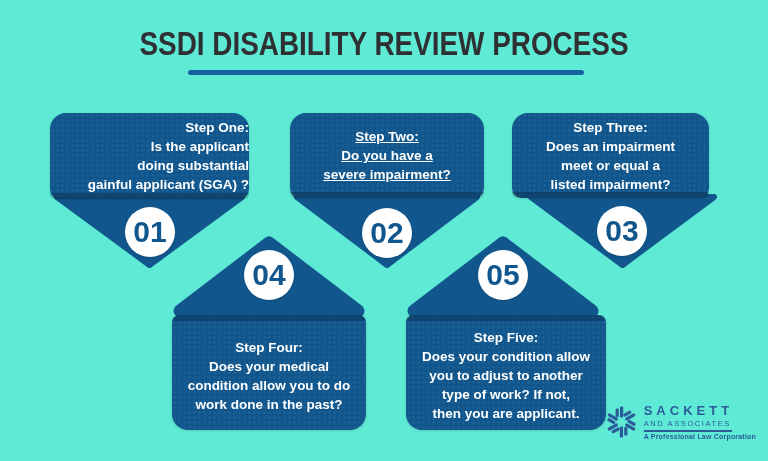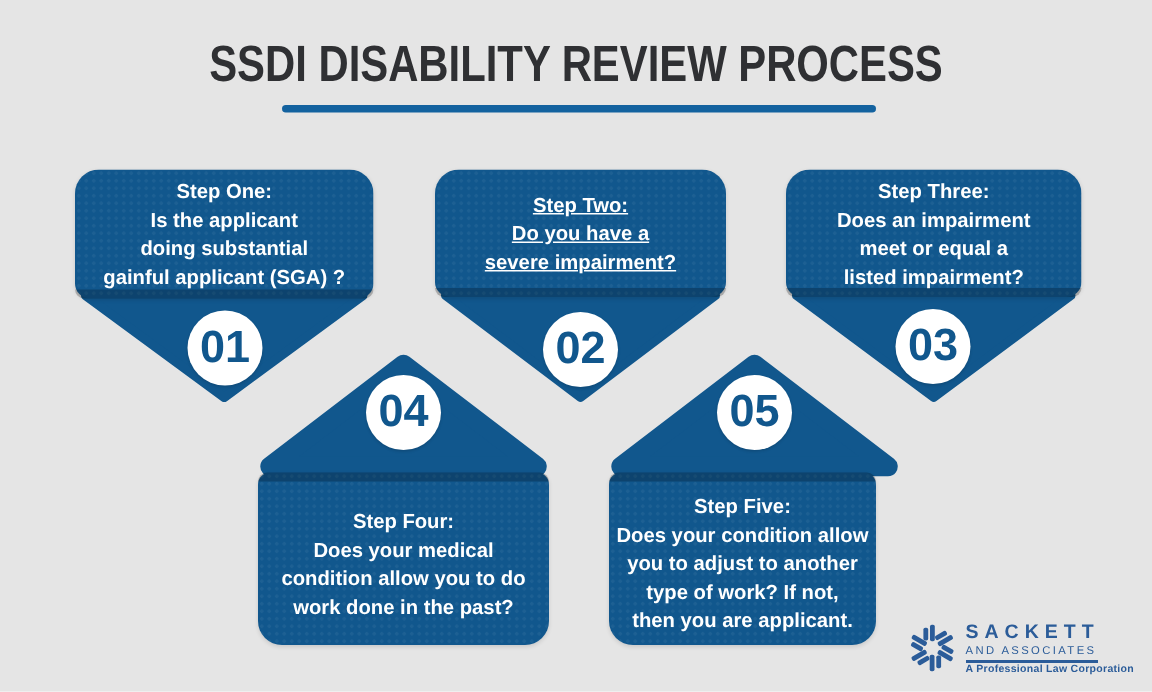--- a/index.html
+++ b/index.html
@@ -1,18 +1,18 @@
 <!DOCTYPE html>
 <html><head>
 <meta charset="utf-8">
 <style>
   html,body{margin:0;padding:0;}
   .canvas{
     position:relative;width:768px;height:461px;overflow:hidden;
-    background:#e5e5e5;
+    background:#5eead4;
     font-family:"Liberation Sans", sans-serif;
   }
   
   .title{
     position:absolute;top:24px;left:0;width:768px;text-align:center;
     font-size:34px;font-weight:bold;color:#2f3033;letter-spacing:0;
     transform:scaleX(.82);transform-origin:50% 50%;white-space:nowrap;
   }
   .title-underline{
     position:absolute;top:70px;left:188px;width:396px;height:5px;
@@ -38,41 +38,41 @@
     background:rgba(0,0,0,.22);border-radius:8px 8px 0 0;
   }
   .tri{position:absolute;z-index:1;display:block;}
   .num-circle{
     position:absolute;z-index:3;width:50px;height:50px;border-radius:50%;
     background:#ffffff;display:flex;align-items:center;justify-content:center;
     font-size:30px;font-weight:bold;color:#11578d;
     box-shadow:0 1px 2px rgba(0,0,0,.15);
   }
   
-  .s1 .card{left:50px;top:113px;width:199px;height:86px;}
+  .s1 .card{left:50px;top:113px;width:199px;height:86px;text-align:right;}
   .s1 .tri{left:50px;top:194px;}
   .s1 .num-circle{left:125px;top:207px;}
   
   .s2 .card{left:290px;top:113px;width:194px;height:85px;text-decoration:underline;}
   .s2 .tri{left:290px;top:194px;}
   .s2 .num-circle{left:362px;top:208px;}
   
-  .s3 .card{left:524px;top:113px;width:197px;height:85px;}
+  .s3 .card{left:512px;top:113px;width:197px;height:85px;}
   .s3 .tri{left:524px;top:194px;}
   .s3 .num-circle{left:597px;top:206px;}
   
   .s4 .card{left:172px;top:315px;width:194px;height:109px;}
   .s4 .tri{left:172px;top:236px;}
   .s4 .num-circle{left:244px;top:250px;}
   
-  .s5 .card{left:406px;top:315px;width:178px;height:109px;}
+  .s5 .card{left:406px;top:315px;width:200px;height:109px;}
   .s5 .tri{left:406px;top:236px;}
   .s5 .num-circle{left:478px;top:250px;}
   
-  .logo{position:absolute;right:12px;bottom:11px;display:flex;align-items:center;gap:6px;z-index:4;}
+  .logo{position:absolute;right:12px;bottom:21px;display:flex;align-items:center;gap:6px;z-index:4;}
   .logo-text{display:flex;flex-direction:column;}
   .logo-name{font-size:13px;font-weight:bold;letter-spacing:4px;color:#2b5c99;line-height:14px;}
   .logo-sub{font-size:7.5px;font-weight:normal;letter-spacing:1.6px;color:#2b5c99;margin-top:1px;}
   .logo-rule{height:1.5px;background:#2b5c99;margin:2px 0 1.5px;width:88px;}
   .logo-tagline{font-size:7px;font-weight:bold;color:#2b5c99;letter-spacing:.2px;}
 </style>
 </head>
 <body>
 
 <div class="canvas">

